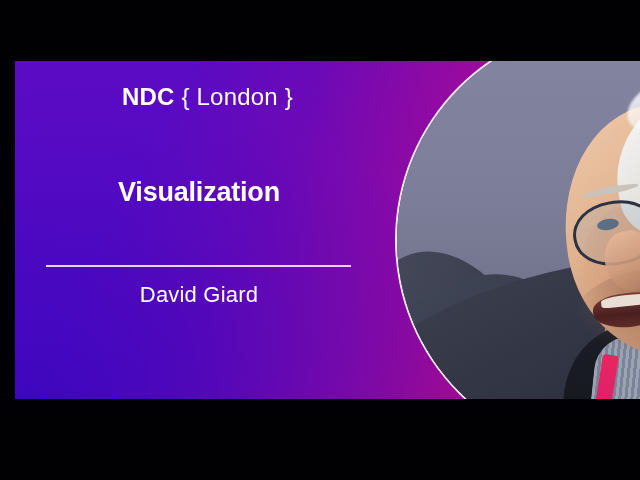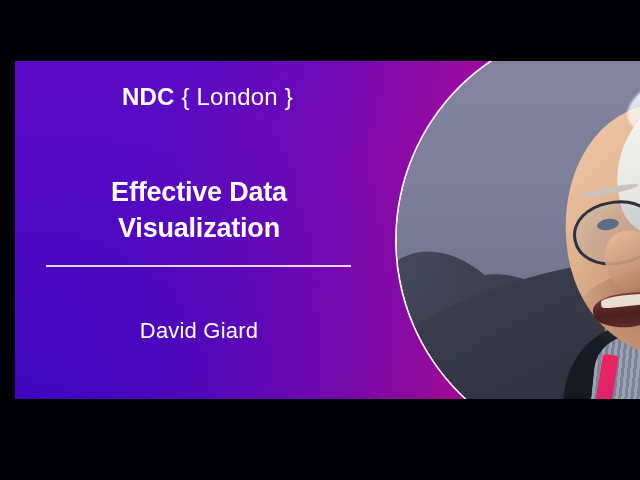--- a/index.html
+++ b/index.html
@@ -113,21 +113,20 @@
     position: absolute;
     left: 0;
     top: 221px;
     width: 368px;
     text-align: center;
     color: #FFFFFF;
     font-size: 22px;
     font-weight: 400;
     letter-spacing: 0.2px;
     line-height: 1.2;
-    margin-top: 36px;
   }
 
   #speaker-role {
     position: absolute;
     left: 0;
     top: 250px;
     width: 368px;
     text-align: center;
     color: #F2EAF6;
     font-size: 14px;
@@ -368,21 +367,20 @@
       </div>
     </div>
 
     <div id="text-col">
 
       <div id="ndc-logo">
         <span class="mark">NDC</span><span>&nbsp;</span><span class="city">{ London }</span>
       </div>
 
       <div id="talk-title">
-        <span class="ln">Effective Data</span>
         <span class="ln">Visualization</span>
       </div>
 
       <div id="divider"></div>
 
       <div id="speaker-name">David Giard</div>
 
     </div>
   </div>
 

